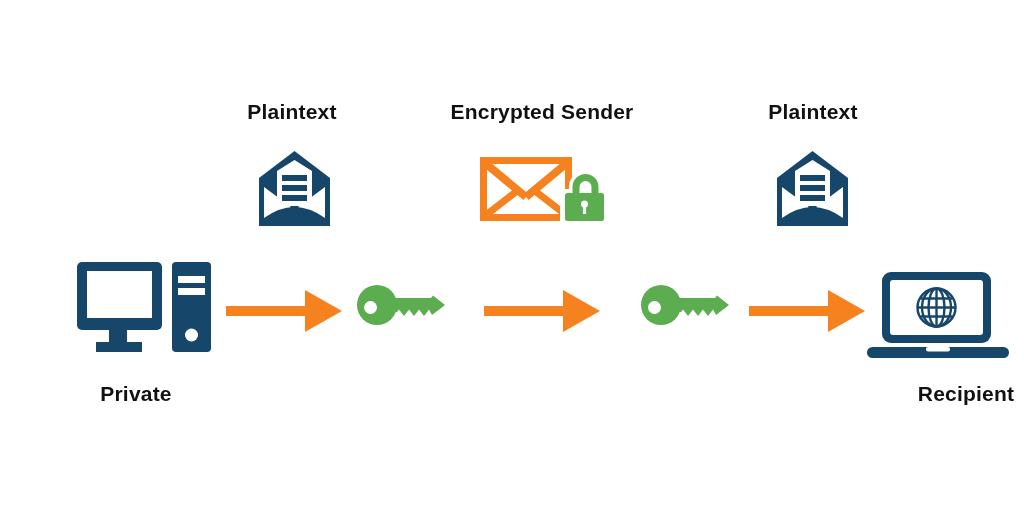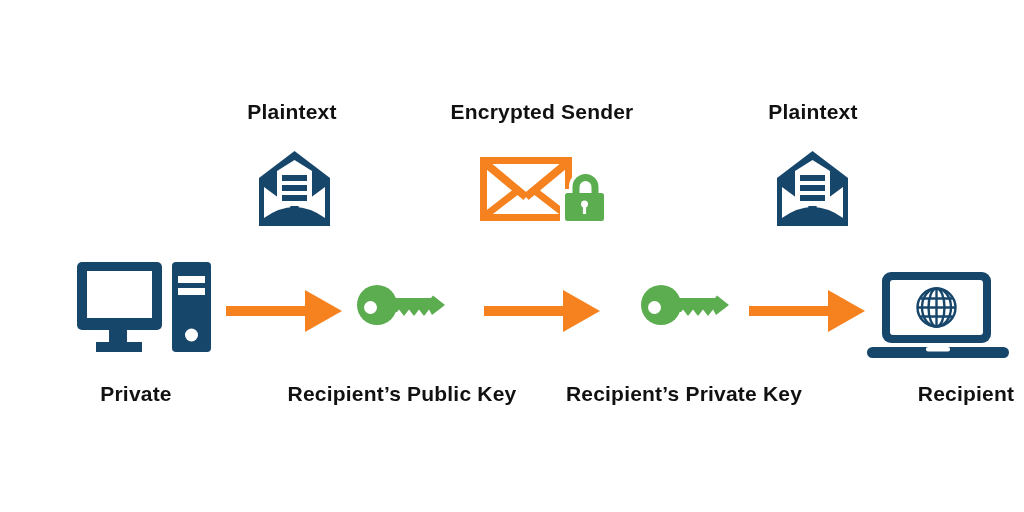--- a/index.html
+++ b/index.html
@@ -107,17 +107,15 @@
       <line x1="71.5" y1="26.5" x2="71.5" y2="64.5"></line>
       <line x1="52.5" y1="45.5" x2="90.5" y2="45.5"></line>
       <line x1="55.5" y1="36.5" x2="87.5" y2="36.5"></line>
       <line x1="55.5" y1="54.5" x2="87.5" y2="54.5"></line>
     </g>
     <rect x="2" y="85" width="142" height="11" rx="5.5" fill="#17466B"></rect>
     <rect x="61" y="85" width="24" height="4.5" rx="2" fill="#ffffff"></rect>
   </svg>
 
   <div class="lbl" style="left:32px; top:382px; width:150px;">Private</div>
-  <div class="lbl" style="left:223px; top:382px; width:300px;">Recipient’s Public Key</div>
-  <div class="lbl" style="left:505px; top:382px; width:300px;">Recipient’s Private Key</div>
   <div class="lbl" style="left:837px; top:382px; width:200px;">Recipient</div>
 
 </div>
 
 </body></html>

